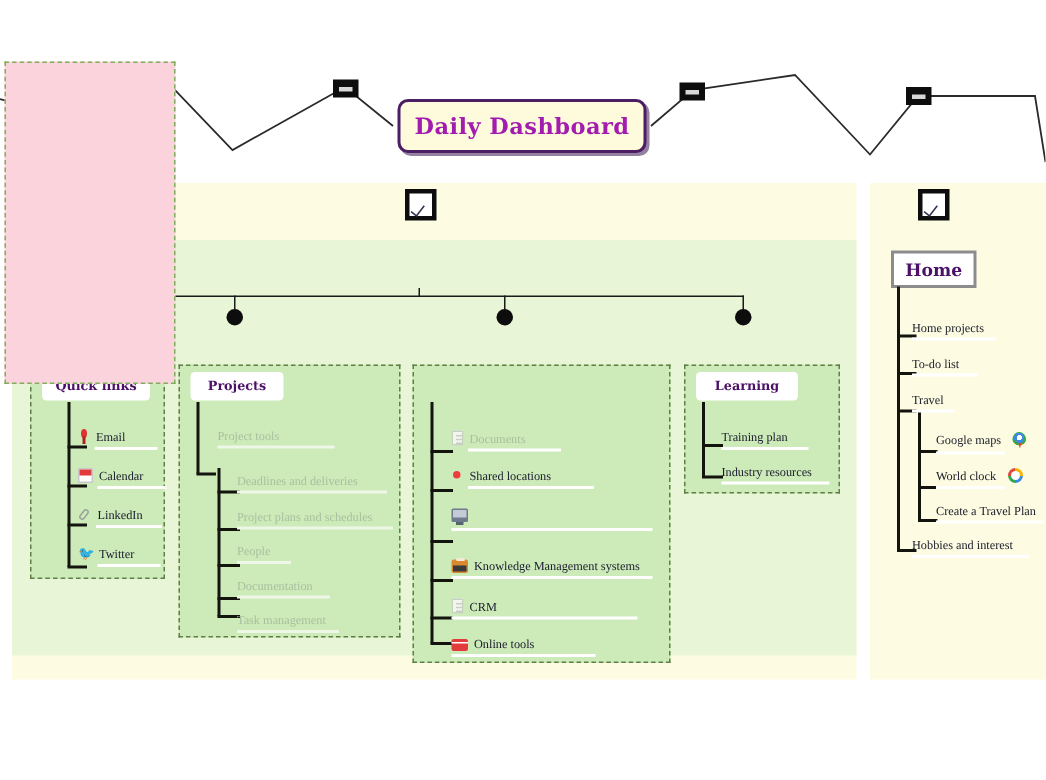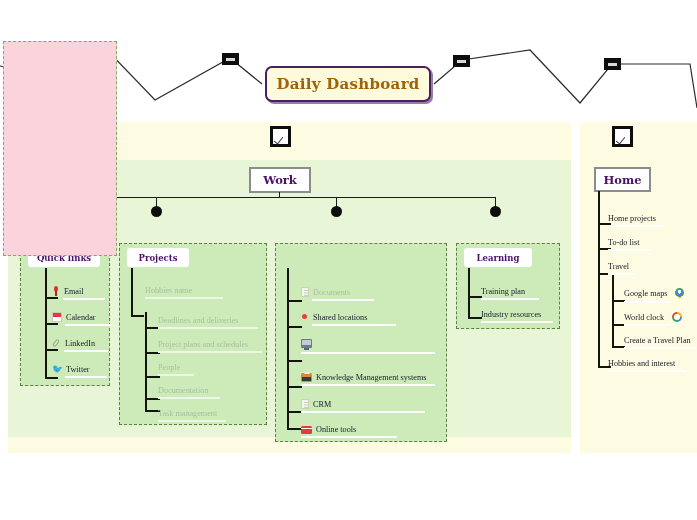--- a/index.html
+++ b/index.html
@@ -26,21 +26,21 @@
   
   .root{
     position:absolute;left:265px;top:66px;width:166px;height:36px;
     background:#fdfbdc;border:2px solid #4c1d62;border-radius:7px;
     box-shadow:2px 2px 0 rgba(60,25,85,.55);
     display:flex;align-items:center;justify-content:center;
     box-sizing:border-box;
   }
   .root span{
     font-family:"DejaVu Serif", serif;
-    font-weight:bold;font-size:15px;color:#a16207;letter-spacing:.3px;
+    font-weight:bold;font-size:15px;color:#a21caf;letter-spacing:.3px;
   }
 
   
   .panel-work{
     position:absolute;left:8px;top:122px;width:563px;height:331px;
     background:#fdfce2;box-sizing:border-box;
   }
   .panel-work .body{
     position:absolute;left:0;top:38px;width:563px;height:277px;
     background:#e8f5d6;
@@ -173,23 +173,20 @@
   </div>
 
   <div class="panel-work">
     <div class="body"></div>
   </div>
 
   <div class="chk" style="left:270px;top:126px;">
       <i></i>
     </div>
 
-  <div class="title-box" style="left:249px;top:167px;width:62px;height:26px;">
-    <span>Work</span>
-  </div>
 
   <div class="vline" style="left:279px;top:192px;height:6px;"></div>
   <div class="hline" style="left:64px;top:197px;width:432px;"></div>
   <div class="vline" style="left:64px;top:197px;height:13px;"></div>
   <div class="vline" style="left:156px;top:197px;height:13px;"></div>
   <div class="vline" style="left:336px;top:197px;height:13px;"></div>
   <div class="vline" style="left:495px;top:197px;height:13px;"></div>
   <div class="dot" style="left:59px;top:206px;"></div>
   <div class="dot" style="left:151px;top:206px;"></div>
   <div class="dot" style="left:331px;top:206px;"></div>
@@ -230,21 +227,21 @@
 
   <div class="card" style="left:119px;top:243px;width:148px;height:182px;"></div>
   <div class="card-title" style="left:127px;top:248px;width:62px;height:19px;">
     <span>Projects</span>
   </div>
   <div class="elbow" style="left:131px;top:268px;width:14px;height:48px;">
     <div class="v" style="height:48px;"></div>
     <div class="h" style="top:47px;width:13px;"></div>
   </div>
   <div class="row dim" style="left:145px;top:286px;">
-    <span>Hobbies name</span>
+    <span>Project tools</span>
     <span class="ulbar" style="width:78px;left:0;"></span>
   </div>
 
   <div class="elbow" style="left:145px;top:312px;width:16px;height:99px;">
     <div class="v" style="height:99px;"></div>
     <div class="h" style="top:15px;width:15px;"></div>
     <div class="h" style="top:40px;width:15px;"></div>
     <div class="h" style="top:64px;width:15px;"></div>
     <div class="h" style="top:86px;width:15px;"></div>
     <div class="h" style="top:98px;width:15px;"></div>

